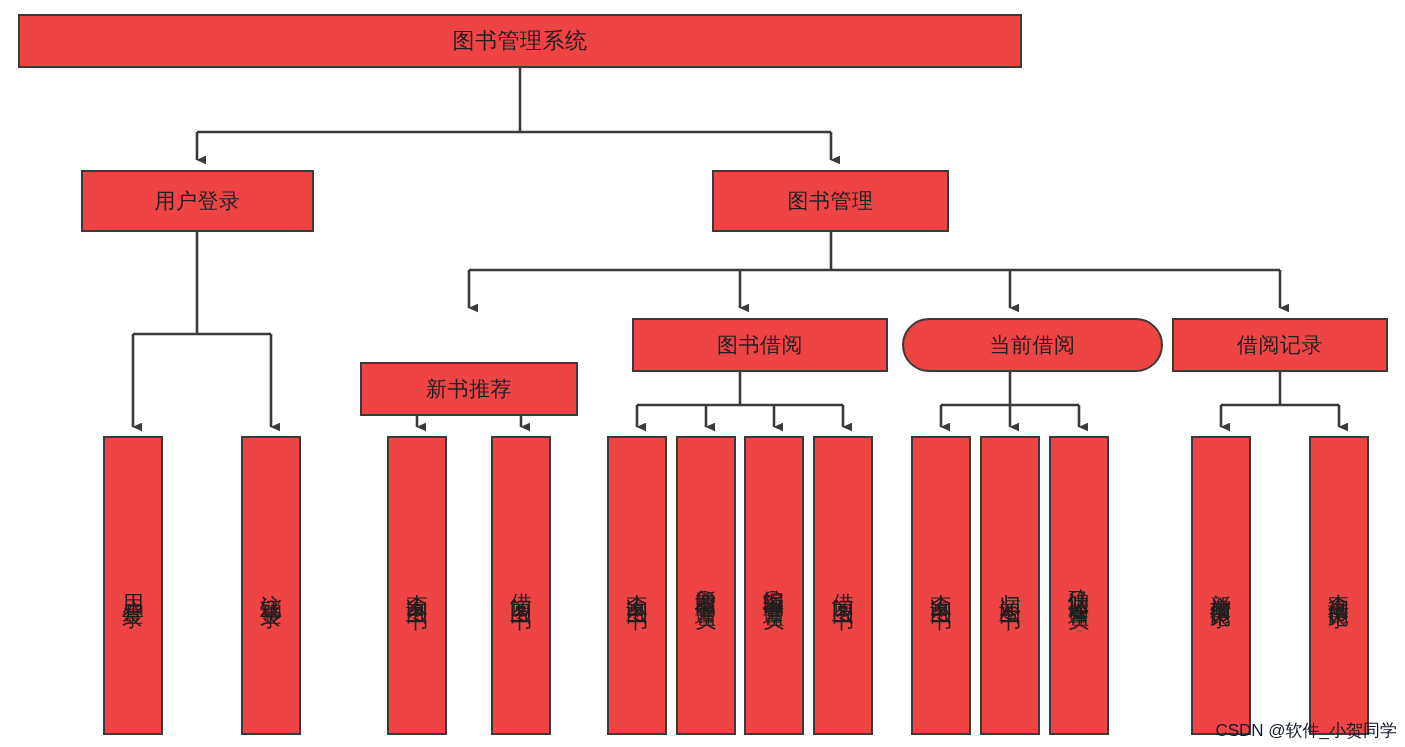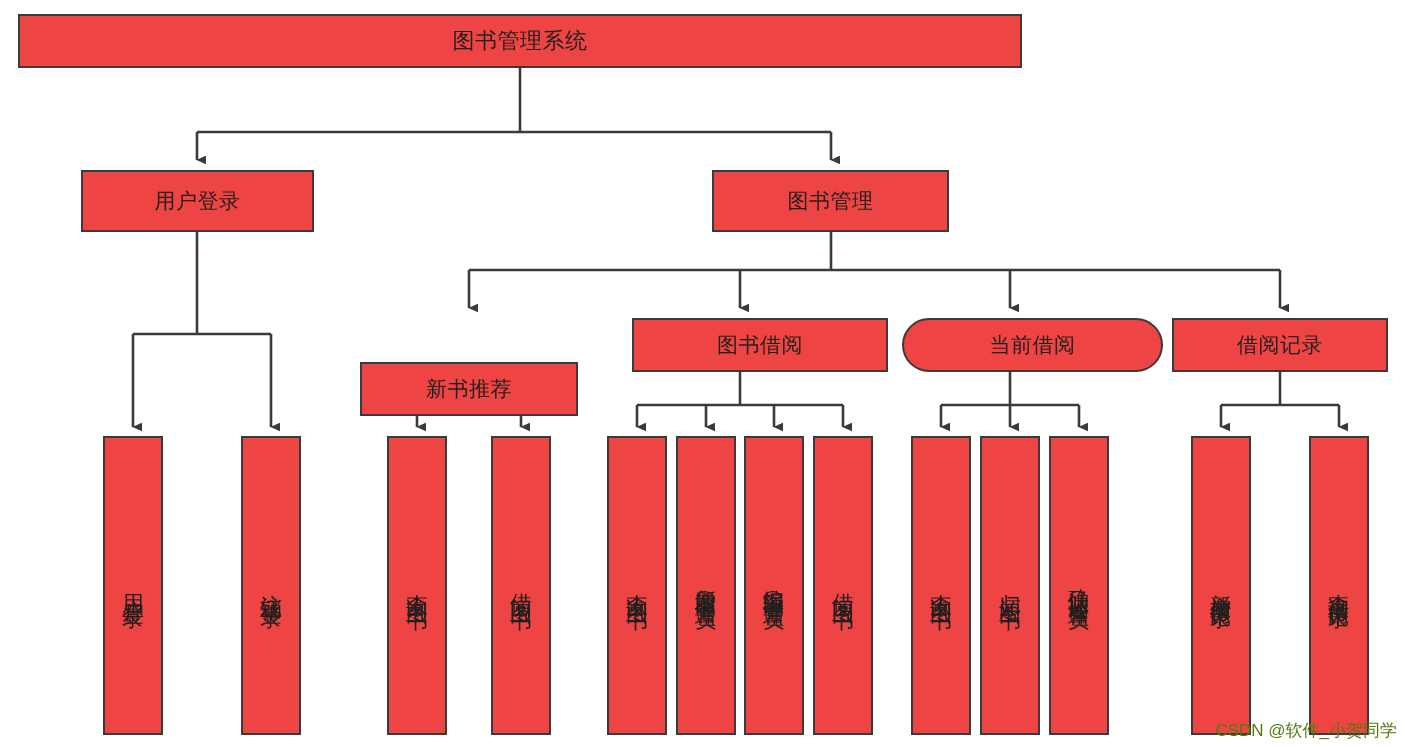--- a/index.html
+++ b/index.html
@@ -61,21 +61,21 @@
   }
   .node.vert.tight .label {
     letter-spacing: 3px;
     font-size: 21px;
   }
   .watermark {
     position: absolute;
     right: 8px;
     bottom: 5px;
     font-size: 17px;
-    color: #4d7c0f;
+    color: #0f172a;
     white-space: nowrap;
     font-family: "Liberation Sans", "DejaVu Sans", sans-serif;
   }
 </style>
 </head>
 <body>
 
 <div id="canvas">
 
   <svg class="edges" viewBox="0 0 1405 747">

